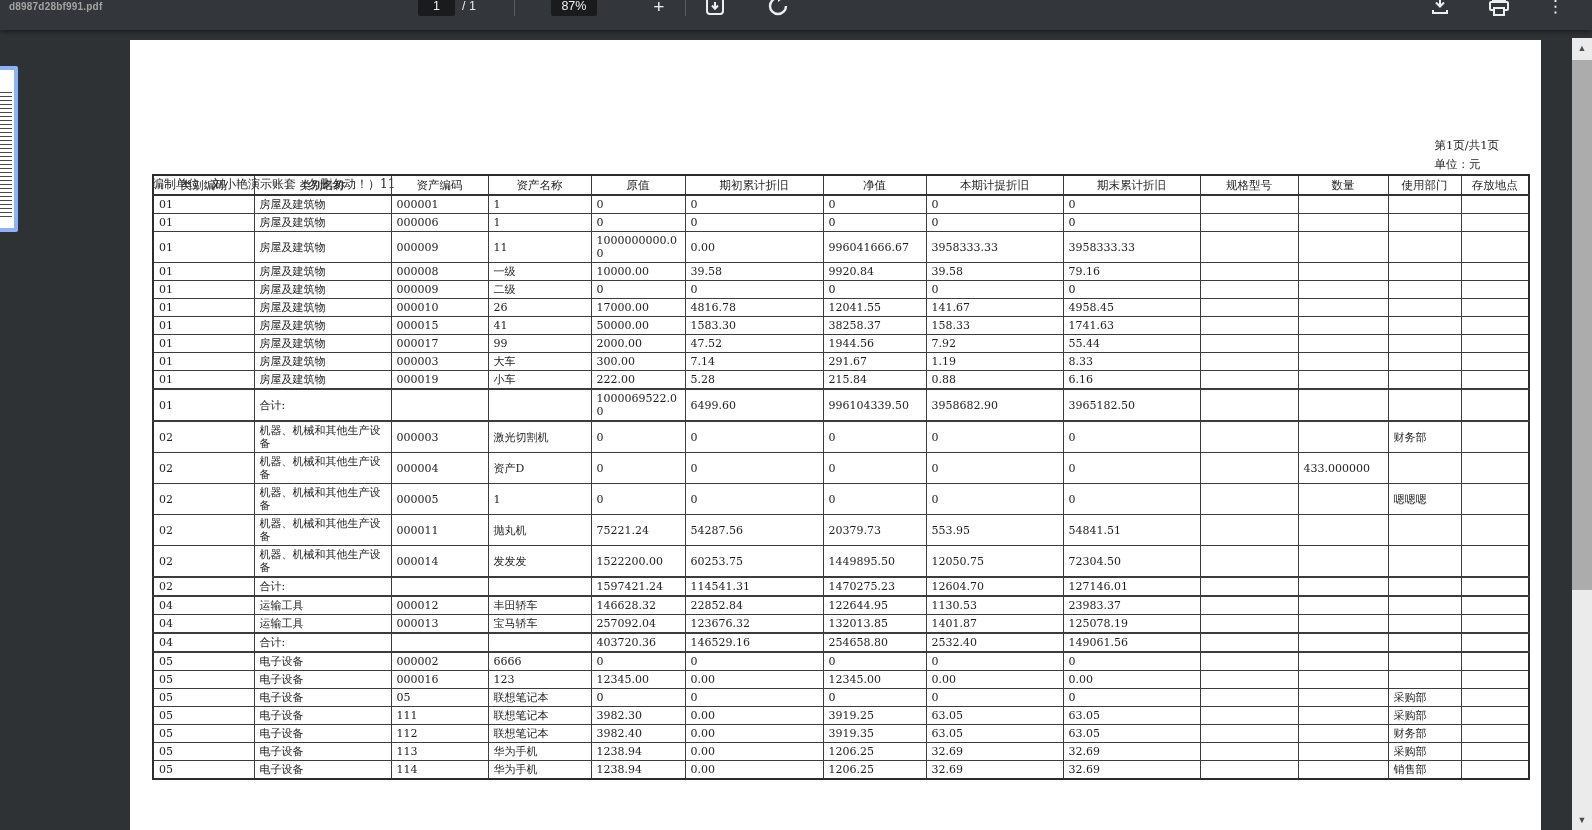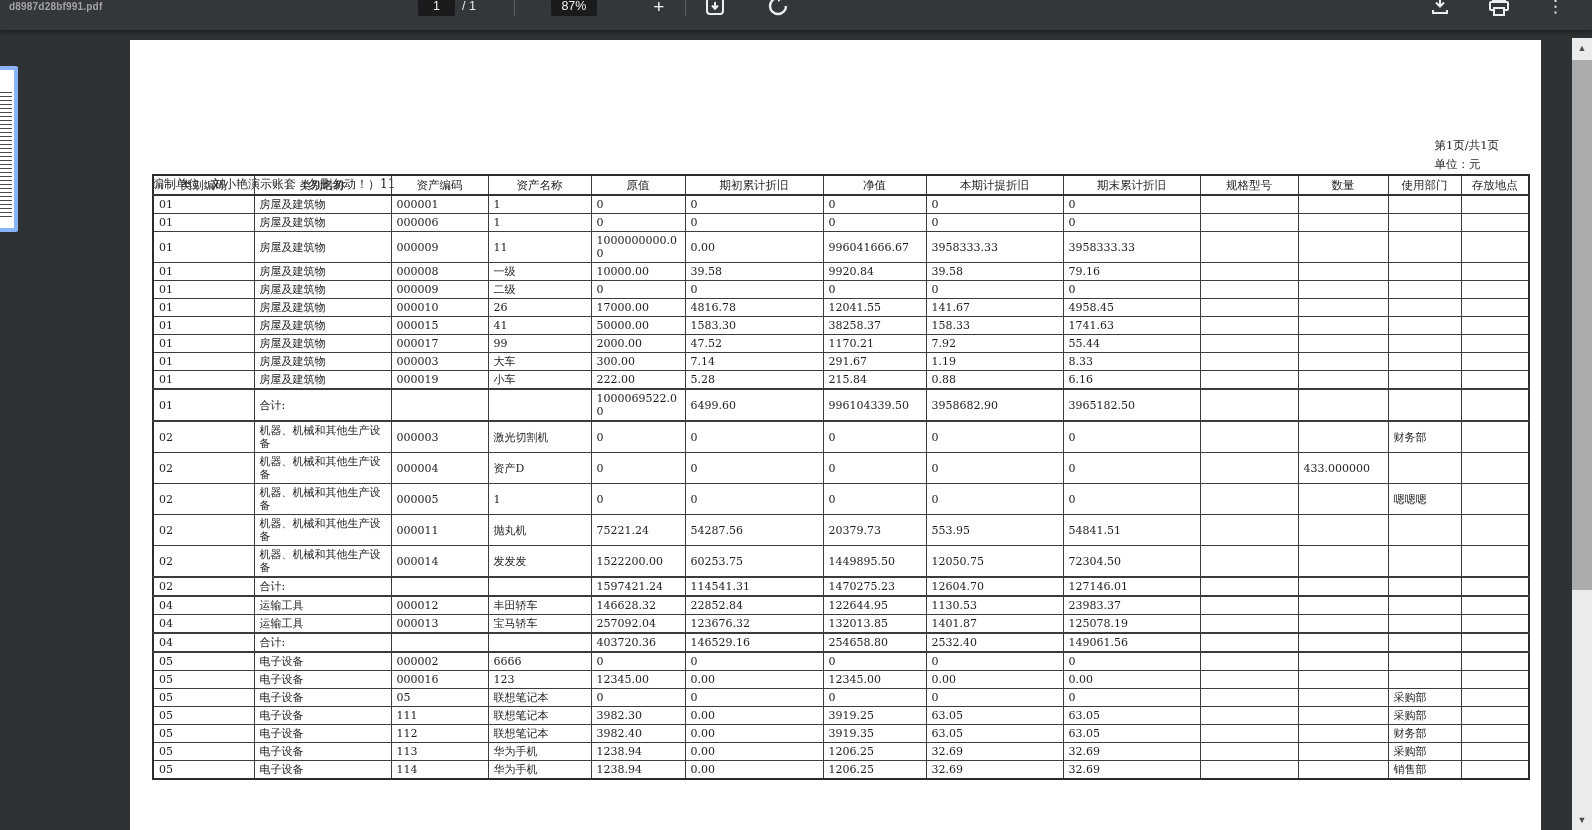--- a/index.html
+++ b/index.html
@@ -283,21 +283,21 @@
             <td></td>
             <td></td>
           </tr>
           <tr>
             <td>01</td>
             <td>房屋及建筑物</td>
             <td>000017</td>
             <td>99</td>
             <td>2000.00</td>
             <td>47.52</td>
-            <td>1170.21</td>
+            <td>1944.56</td>
             <td>7.92</td>
             <td>55.44</td>
             <td></td>
             <td></td>
             <td></td>
             <td></td>
           </tr>
           <tr>
             <td>01</td>
             <td>房屋及建筑物</td>

